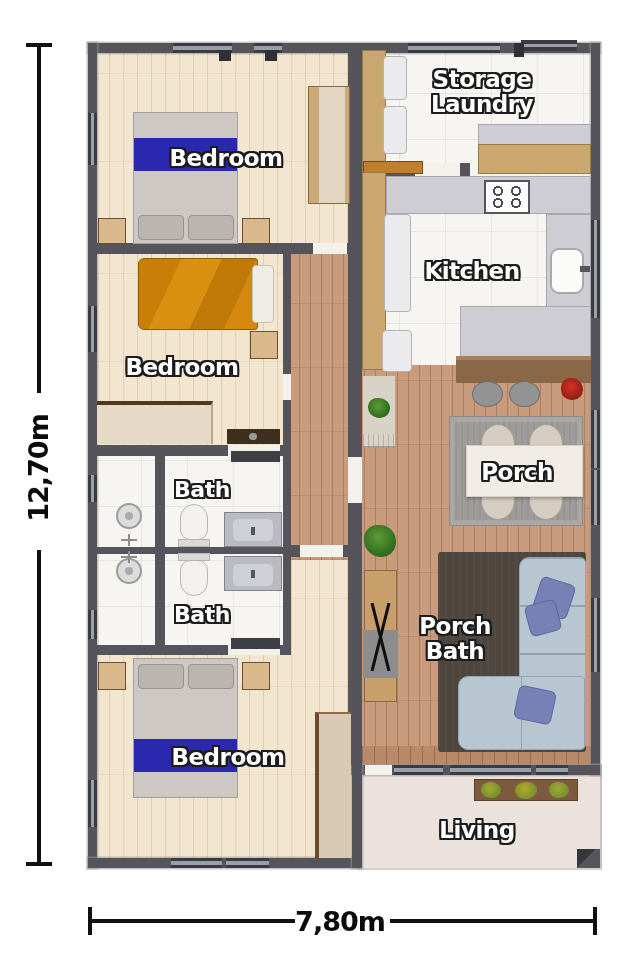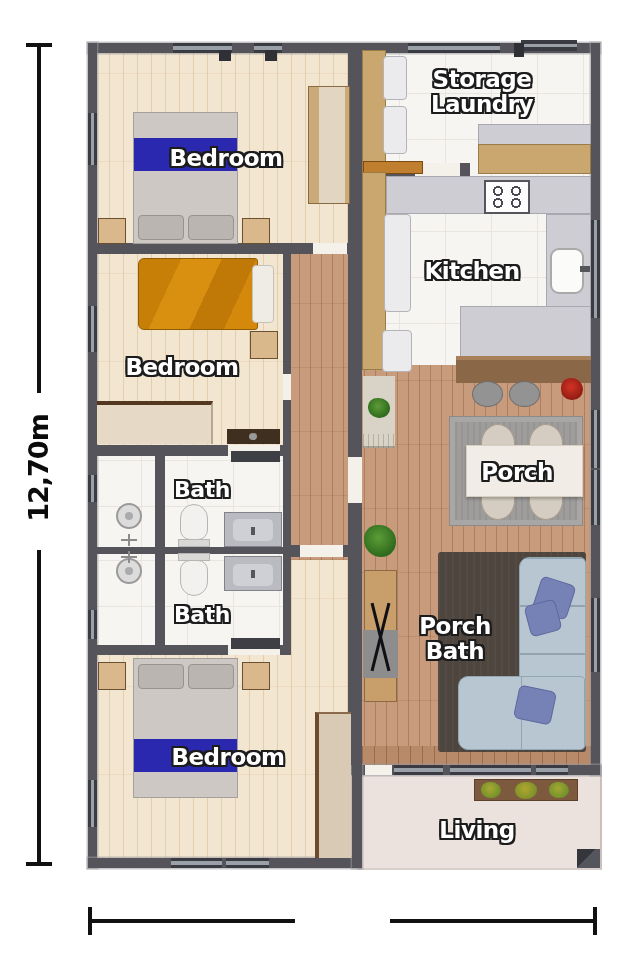--- a/index.html
+++ b/index.html
@@ -251,14 +251,15 @@
   <div class="dline" style="left:37px;top:45px;width:4px;height:348px;"></div>
   <div class="dline" style="left:37px;top:550px;width:4px;height:316px;"></div>
   <div class="dline" style="left:26px;top:43px;width:26px;height:4px;"></div>
   <div class="dline" style="left:26px;top:862px;width:26px;height:4px;"></div>
   <div class="dim" style="left:38px;top:468px;transform:translate(-50%,-50%) rotate(-90deg);">12,70m</div>
 
   <div class="dline" style="left:90px;top:919px;width:205px;height:4px;"></div>
   <div class="dline" style="left:390px;top:919px;width:205px;height:4px;"></div>
   <div class="dline" style="left:88px;top:907px;width:4px;height:28px;"></div>
   <div class="dline" style="left:593px;top:907px;width:4px;height:28px;"></div>
+  <div class="dim" style="left:340px;top:921px;transform:translate(-50%,-50%);">7,80m</div>
 
 </div>
 
 </body></html>

